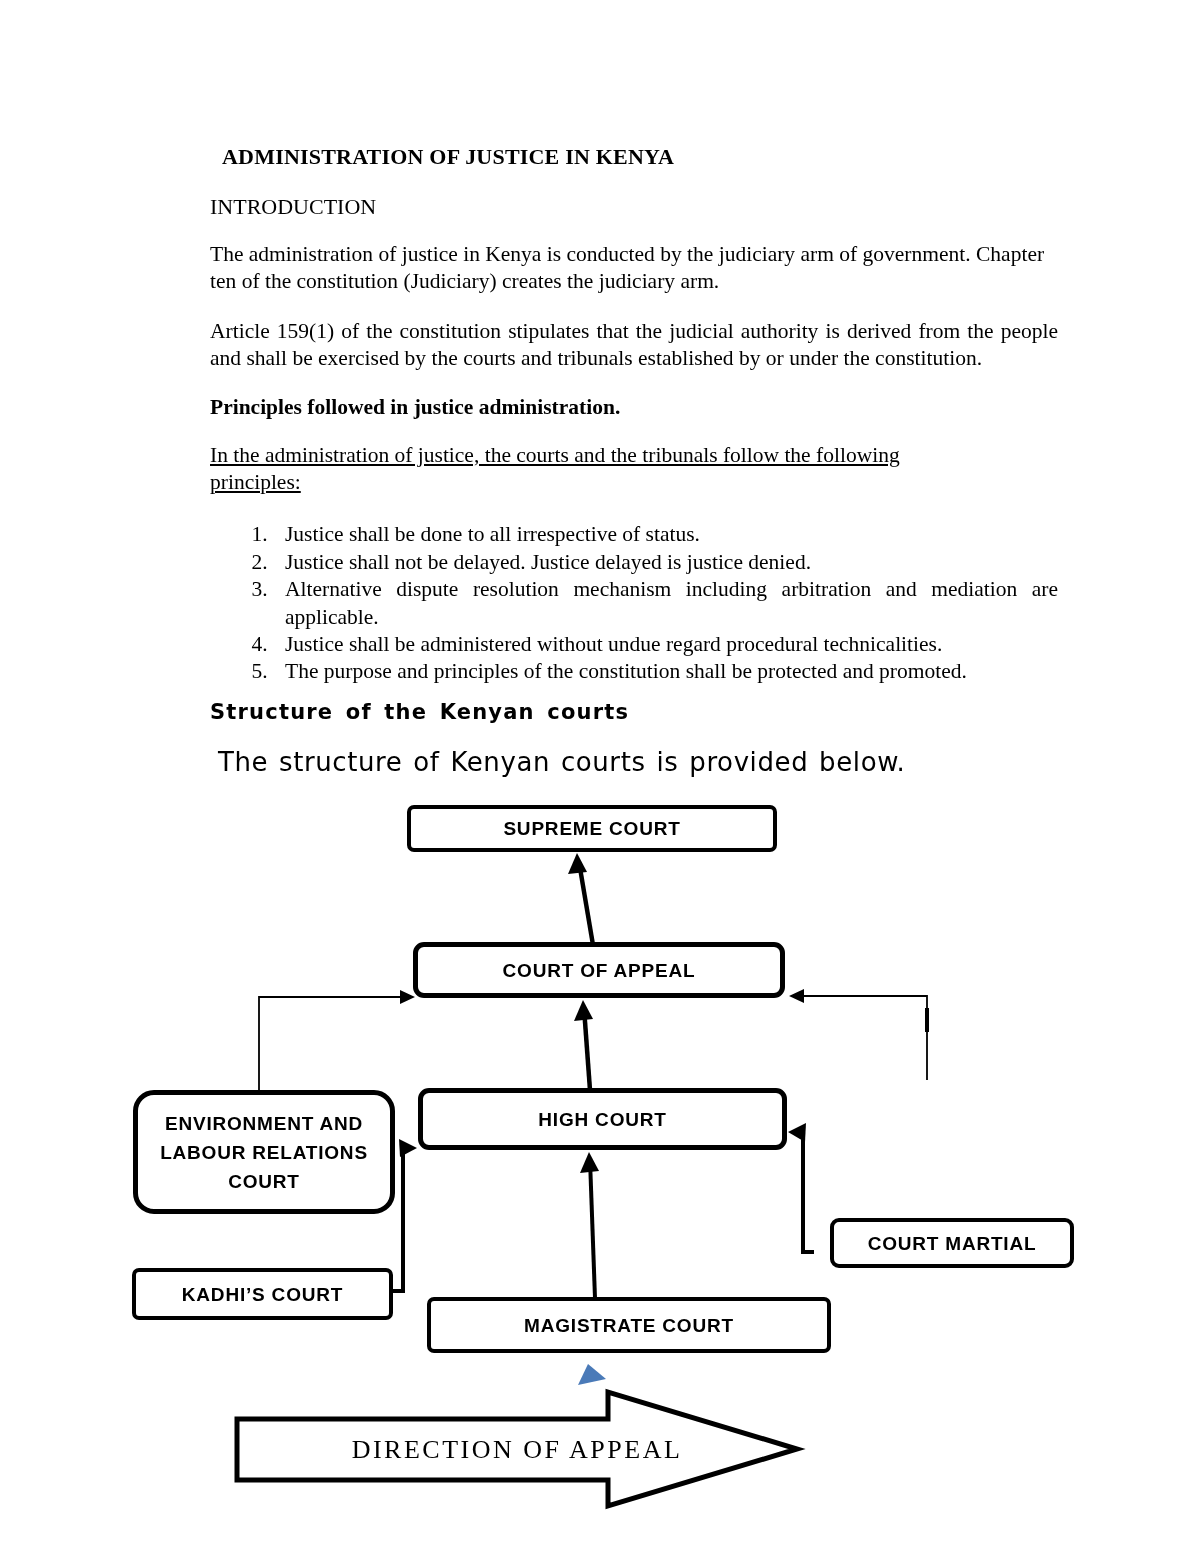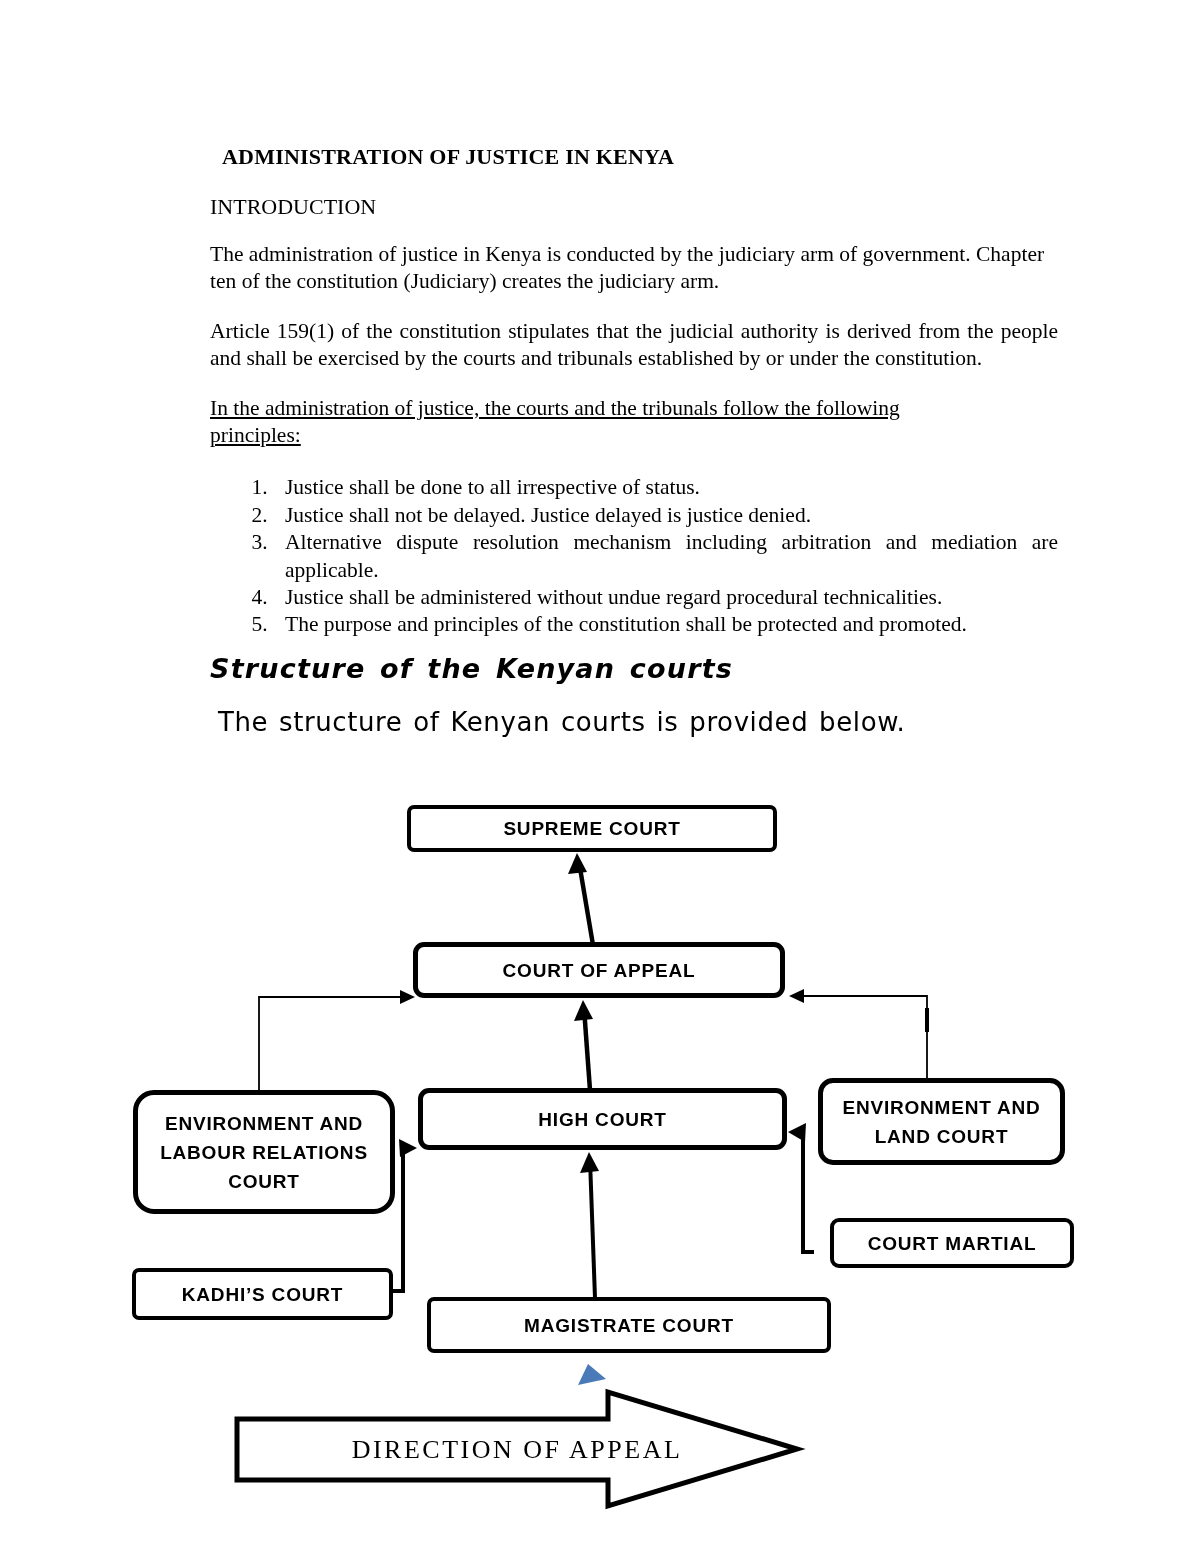--- a/index.html
+++ b/index.html
@@ -12,22 +12,22 @@
   .content { position:absolute; left:210px; top:144px; width:848px; }
   .doc-title { font-size:22px; font-weight:bold; margin:0 0 24px 12px; letter-spacing:0.2px; }
   .intro-heading { font-size:22px; font-weight:normal; margin:0 0 21px 0; }
   .body-p { font-size:21.5px; line-height:27.4px; margin:0 0 22px 0; }
   .justified { text-align:justify; }
   .principles-heading { font-size:21.5px; font-weight:bold; margin:0 0 22px 0; }
   .principles-intro { font-size:21.5px; line-height:27.4px; margin:0 0 25px 0; width:780px;text-decoration:underline; }
   ol.principles { margin:0 0 14px 0; padding:0 0 0 63px; font-size:21.5px; line-height:27.4px; text-align:justify; }
   ol.principles li { padding-left:12px; }
   .structure-heading {
-    font-family:"DejaVu Sans", sans-serif; font-weight:bold; font-size:27px;
-    letter-spacing:1.2px; word-spacing:4px; margin:4px 0 23px 0;font-style:italic;
+    font-family:"DejaVu Sans", sans-serif; font-weight:bold; font-size:21px;
+    letter-spacing:1.2px; word-spacing:4px; margin:4px 0 23px 0;
   }
   .structure-intro {
     font-family:"DejaVu Sans", sans-serif; font-size:26px;
     letter-spacing:0.6px; word-spacing:2px; margin:8px;
   }
   
   .diagram-svg { position:absolute; left:0; top:0; z-index:2; }
   .node {
     position:absolute; box-sizing:border-box; background:#ffffff;
     border:4px solid #000; z-index:3;
@@ -52,20 +52,21 @@
 </head>
 <body>
 
 <div class="page">
 
   <div class="content">
     <h1 class="doc-title">ADMINISTRATION OF JUSTICE IN KENYA</h1>
     <h2 class="intro-heading">INTRODUCTION</h2>
     <p class="body-p">The administration of justice in Kenya is conducted by the judiciary arm of government. Chapter ten of the constitution (Judiciary) creates the judiciary arm.</p>
     <p class="body-p justified">Article 159(1) of the constitution stipulates that the judicial authority is derived from the people and shall be exercised by the courts and tribunals established by or under the constitution.</p>
+    <h3 class="principles-heading">Principles followed in justice administration.</h3>
     <p class="principles-intro">In the administration of justice, the courts and the tribunals follow the following principles:</p>
     <ol class="principles">
       <li>Justice shall be done to all irrespective of status.</li>
       <li>Justice shall not be delayed. Justice delayed is justice denied.</li>
       <li>Alternative dispute resolution mechanism including arbitration and mediation are applicable.</li>
       <li>Justice shall be administered without undue regard procedural technicalities.</li>
       <li>The purpose and principles of the constitution shall be protected and promoted.</li>
     </ol>
     <h3 class="structure-heading">Structure of the Kenyan courts</h3>
     <p class="structure-intro">The structure of Kenyan courts is provided below.</p>
@@ -105,23 +106,20 @@
   </div>
   <div class="node node-supreme">
     <span>SUPREME COURT</span>
   </div>
   <div class="node node-high">
     <span>HIGH COURT</span>
   </div>
   <div class="node node-elrc">
     <span>ENVIRONMENT AND LABOUR RELATIONS COURT</span>
   </div>
-  <div class="node node-elc">
-    <span>ENVIRONMENT AND LAND COURT</span>
-  </div>
   <div class="node node-martial">
     <span>COURT MARTIAL</span>
   </div>
   <div class="node node-kadhi">
     <span>KADHI’S COURT</span>
   </div>
   <div class="node node-magistrate">
     <span>MAGISTRATE COURT</span>
   </div>
 

